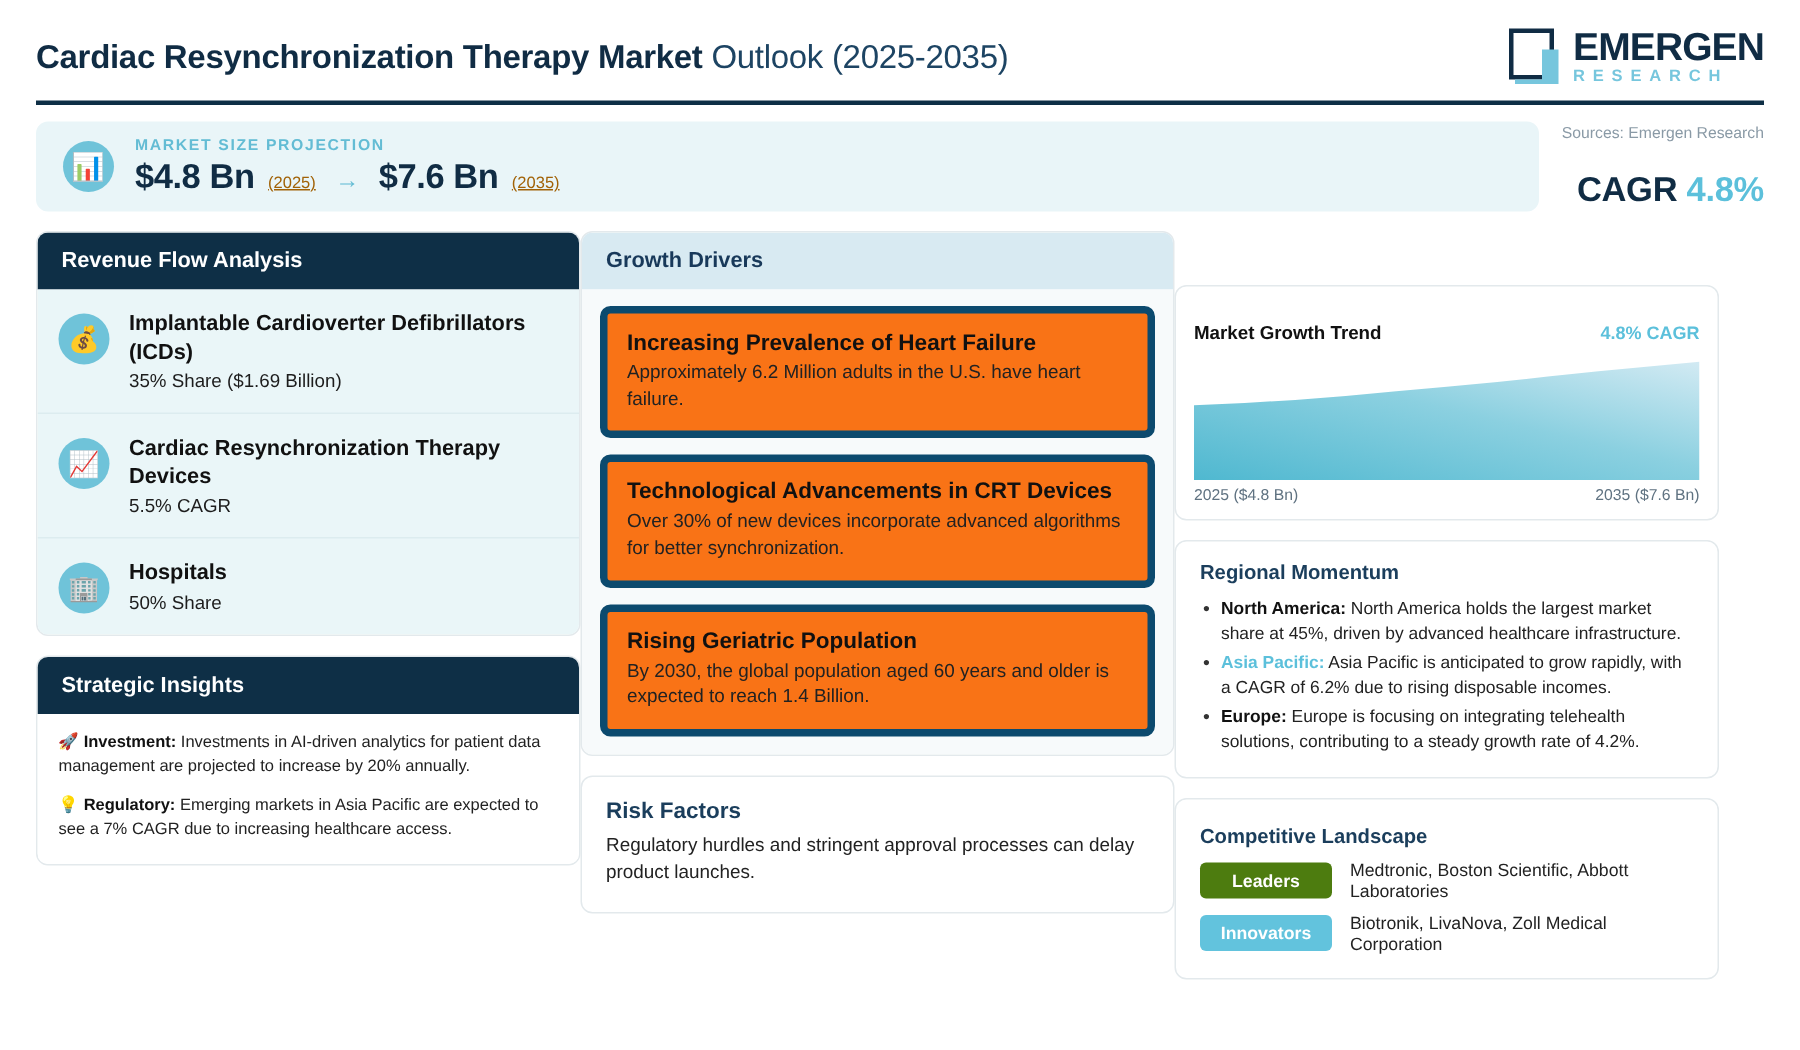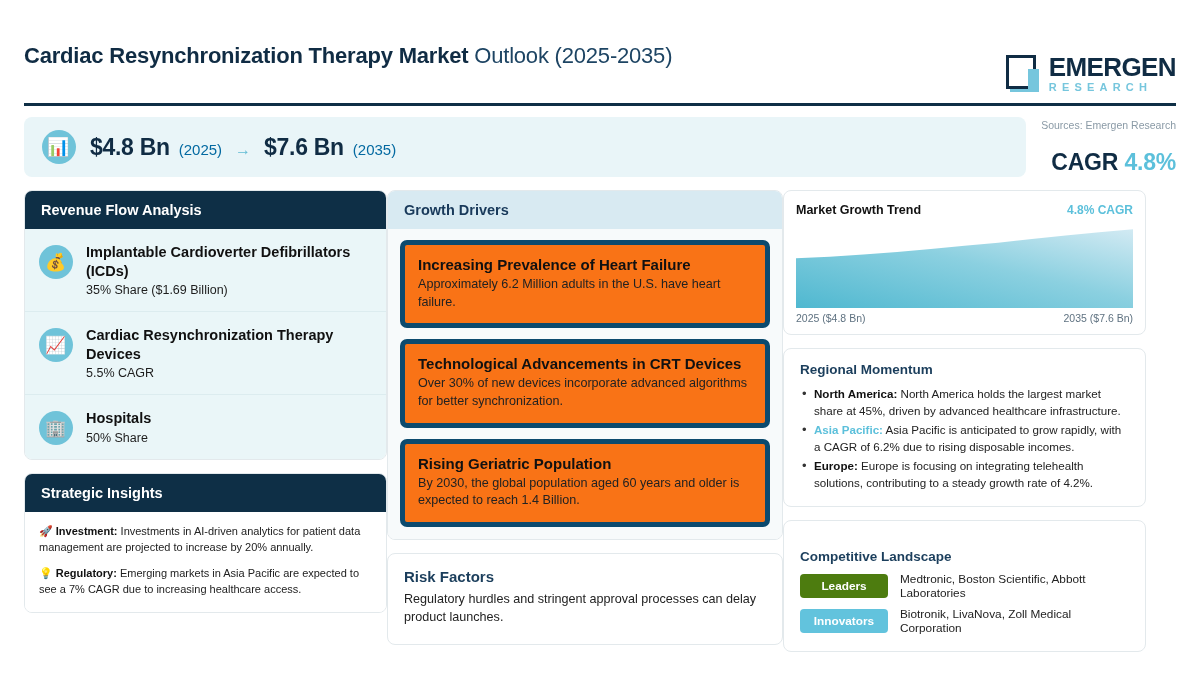--- a/index.html
+++ b/index.html
@@ -14,21 +14,21 @@
 
   
   .header {
     display: flex; align-items: center; justify-content: space-between;
     padding-top: 18px; padding-bottom: 8px;
   }
   .title { font-size: 22px; line-height: 1.15; letter-spacing: -0.2px; }
   .title .t-strong { font-weight: bold; color: #102c44; }
   .title .t-light  { font-weight: normal; color: #1d4463; }
 
-  .logo { display: flex; align-items: flex-end; gap: 9px; margin-top: 36px; }
+  .logo { display: flex; align-items: flex-end; gap: 9px; }
   .logo-mark { position: relative; width: 34px; height: 38px; }
   .logo-mark .sq {
     position: absolute; left: 0; top: 0; width: 30px; height: 34px;
     border: 3px solid #102c44; background: #fff;
   }
   .logo-mark .accent {
     position: absolute; left: 22px; top: 14px; width: 11px; height: 23px;
     background: #76c6dd;
   }
   .logo-mark .accent2 {
@@ -56,21 +56,21 @@
     width: 34px; height: 34px; border-radius: 50%; background: #6fc3d9;
     display: flex; align-items: center; justify-content: center;
     font-size: 18px; line-height: 1; flex: none;
   }
   .banner-label {
     font-size: 10.5px; font-weight: bold; color: #63bcd4;
     letter-spacing: 1.1px; margin-bottom: 1px;
   }
   .banner-values { display: flex; align-items: baseline; gap: 9px; }
   .bv-big { font-size: 23px; font-weight: bold; color: #102c44; letter-spacing: -0.3px; }
-  .bv-year { font-size: 15px; color: #0369a1; }
+  .bv-year { font-size: 11px; color: #a16207; text-decoration: underline; }
   .bv-arrow { font-size: 16px; color: #63bcd4; margin: 0 4px; }
 
   .cagr-box { flex: 1; text-align: right; padding-right: 0; padding-left: 12px; }
   .sources { font-size: 10.5px; color: #8a9aa6; margin-bottom: 18px; }
   .cagr { font-size: 23px; font-weight: bold; color: #102c44; letter-spacing: -0.2px; }
   .cagr em { font-style: normal; color: #5cc0db; }
 
   
   .cols { display: flex; margin-top: 13px; align-items: flex-start; }
   .col-left  { width: 363px; flex: none; }
@@ -122,21 +122,21 @@
   .gd-text { font-size: 12.6px; color: #222; line-height: 1.4; }
 
   .risk-card {
     margin-top: 13px; background: #fff; border: 1px solid #e3e9ec;
     border-radius: 8px; padding: 14px 16px 17px 16px;
   }
   .risk-title { font-size: 15px; font-weight: bold; color: #1b3e5c; margin-bottom: 6px; }
   .risk-text { font-size: 12.6px; color: #222; line-height: 1.42; }
 
   
-  .chart-card { background: #fff; border: 1px solid #e3e9ec; border-radius: 8px; padding: 12px 12px 8px 12px; }
+  .chart-card { background: #fff; border: 1px solid #e3e9ec; border-radius: 8px; padding: 24px 12px 8px 12px; margin-top: 36px; }
   .chart-head { display: flex; justify-content: space-between; align-items: baseline; margin-bottom: 6px; }
   .chart-title { font-size: 12.5px; font-weight: bold; color: #111; }
   .chart-cagr { font-size: 12px; font-weight: bold; color: #5cc0db; }
   .chart-plot { width: 100%; height: 85px; display: block; }
   .chart-axis { display: flex; justify-content: space-between; margin-top: 4px; padding-bottom: 2px; }
   .chart-axis span { font-size: 10.5px; color: #5f7281; }
 
   
   .region-card {
     margin-top: 13px; background: #fff; border: 1px solid #e3e9ec;
@@ -150,21 +150,21 @@
   }
   .region-list li::before {
     content: "•"; position: absolute; left: 2px; top: -1px; color: #333; font-size: 13px;
   }
   .region-list b { color: #111; }
   .region-list b.hl { color: #5cc0db; }
 
   
   .comp-card {
     margin-top: 13px; background: #fff; border: 1px solid #e3e9ec;
-    border-radius: 8px; padding: 28px 16px 16px 16px;
+    border-radius: 8px; padding: 17px 16px 16px 16px;
   }
   .comp-row { display: flex; align-items: center; gap: 12px; margin-bottom: 7px; }
   .comp-row:last-child { margin-bottom: 0; }
   .badge {
     width: 88px; flex: none; text-align: center; border-radius: 4px;
     font-size: 11.8px; font-weight: bold; padding: 5px 0; color: #ffffff;
   }
   .badge-leaders { background: #4d7c0f; }
   .badge-innovators { background: #62c3dd; }
   .comp-names { font-size: 11.8px; color: #222; }
@@ -190,20 +190,21 @@
         <div class="logo-sub">RESEARCH</div>
       </div>
     </div>
   </div>
   <div class="hrule"></div>
 
   <div class="banner-row">
     <div class="banner">
       <div class="banner-icon">📊</div>
       <div>
+        <div class="banner-label">MARKET SIZE PROJECTION</div>
         <div class="banner-values">
           <span class="bv-big">$4.8 Bn</span>
           <span class="bv-year">(2025)</span>
           <span class="bv-arrow">→</span>
           <span class="bv-big">$7.6 Bn</span>
           <span class="bv-year">(2035)</span>
         </div>
       </div>
     </div>
     <div class="cagr-box">

